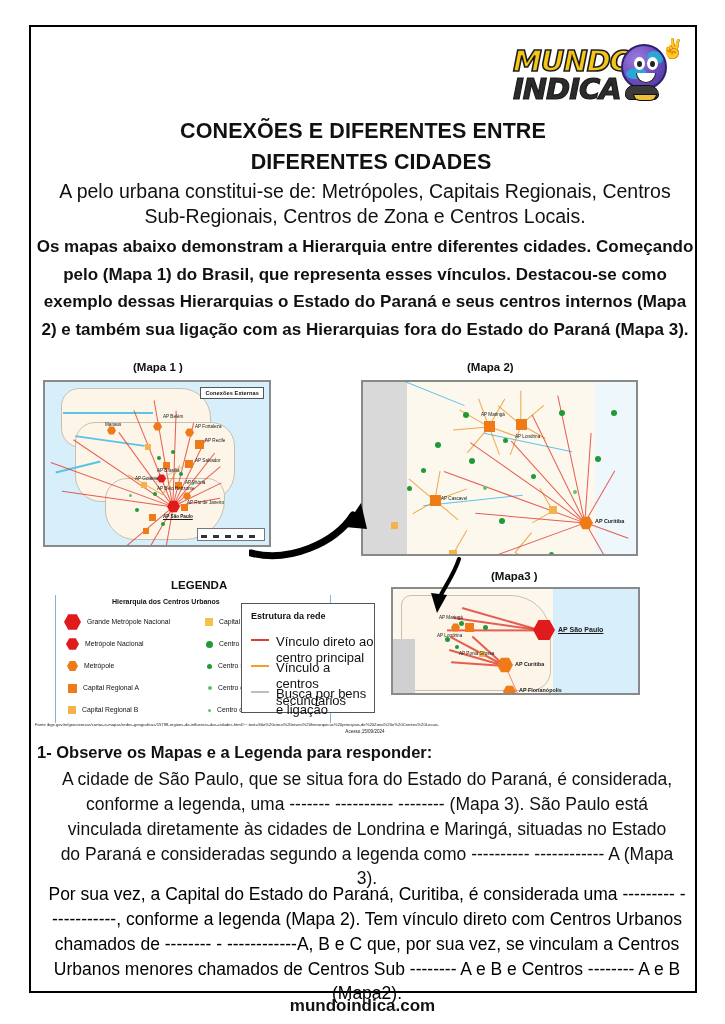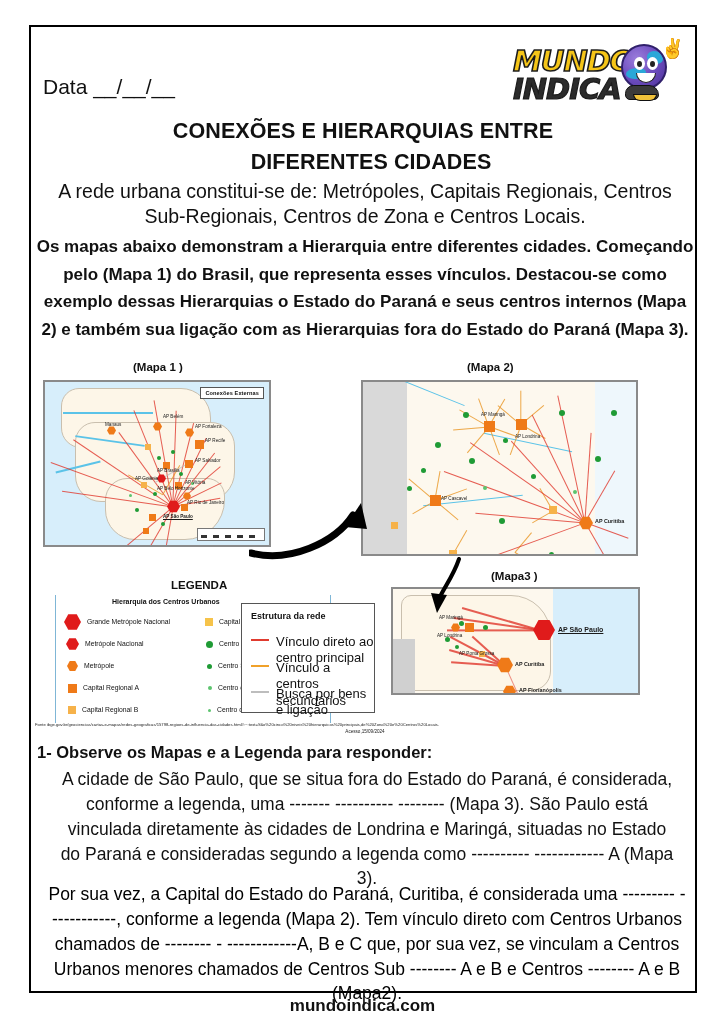--- a/index.html
+++ b/index.html
@@ -241,46 +241,45 @@
     text-align: center; font-size: 17px; font-weight: bold; color: #111;
   }
 </style>
 </head>
 <body>
 
 <div class="page">
   <div class="sheet-border">
 
     <div class="hdr">
-      <div class="data-row">Data __/__/__</div>
 
       <div class="logo">
         <div class="logo-mundo">MUNDO</div>
         <div class="logo-indica">INDICA</div>
         <div class="logo-globe">
           <span class="globe-land-a"></span>
           <span class="globe-land-b"></span>
           <span class="globe-eye l"></span>
           <span class="globe-eye r"></span>
           <span class="globe-pupil l"></span>
           <span class="globe-pupil r"></span>
           <span class="globe-smile"></span>
         </div>
         <div class="logo-hand">✌</div>
         <div class="logo-shoe"></div>
         <div class="logo-shoe-sole"></div>
       </div>
     </div>
 
     <div class="title-main">
-      <span>CONEXÕES E HIERARQUIAS ENTRE</span>
+      <span>CONEXÕES E DIFERENTES ENTRE</span>
       <span class="l2">DIFERENTES CIDADES</span>
     </div>
 
-    <div class="intro-reg">A rede urbana constitui-se de: Metrópoles, Capitais Regionais, Centros Sub-Regionais, Centros de Zona e Centros Locais.</div>
+    <div class="intro-reg">A pelo urbana constitui-se de: Metrópoles, Capitais Regionais, Centros Sub-Regionais, Centros de Zona e Centros Locais.</div>
     <div class="intro-bold">Os mapas abaixo demonstram a Hierarquia entre diferentes cidades. Começando pelo (Mapa 1) do Brasil, que representa esses vínculos. Destacou-se como exemplo dessas Hierarquias o Estado do Paraná e seus centros internos (Mapa 2) e também sua ligação com as Hierarquias fora do Estado do Paraná (Mapa 3).</div>
 
     <div class="maps">
 
       <div class="map-label" style="left:102px; top:0;">(Mapa 1 )</div>
       <div class="map-label" style="left:436px; top:0;">(Mapa 2)</div>
       <div class="map-label" style="left:460px; top:209px;">(Mapa3 )</div>
 
       <div class="map-frame map1">
         <div class="m-sea" style="left:0;top:0;width:100%;height:100%;"></div>

